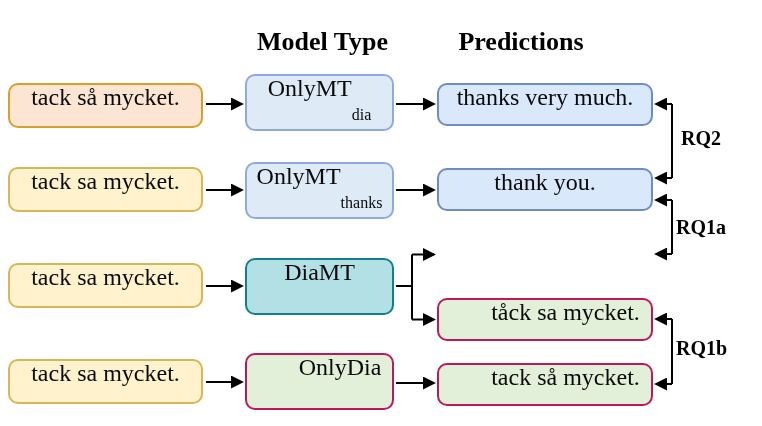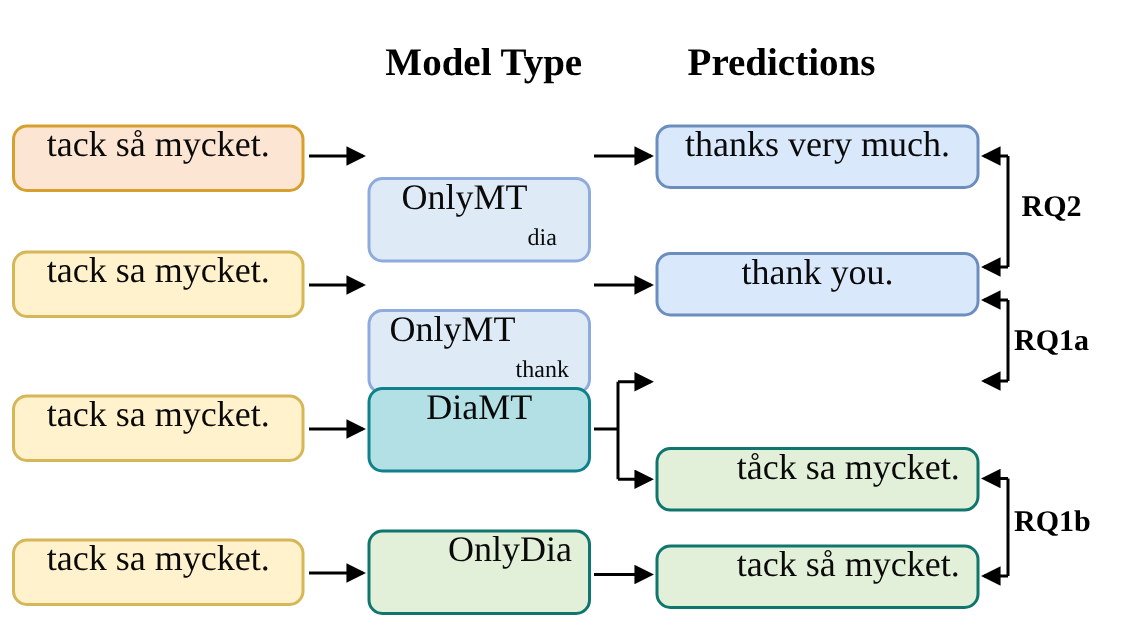--- a/index.html
+++ b/index.html
@@ -26,24 +26,24 @@
     display: flex;
     align-items: flex-start;
     justify-content: center;
     font-size: 24px;
     color: #0a0a0a;
     white-space: nowrap;
     line-height: 1;
   }
   .box-peach  { background: #FCE5D3; border: 2px solid #D79F2E; }
   .box-yellow { background: #FFF2CC; border: 2px solid #D6B656; }
-  .box-model-blue { background: #DEEBF7; border: 2px solid #8FAADC; margin-top: 44px; }
+  .box-model-blue { background: #DEEBF7; border: 2px solid #8FAADC; }
   .box-pred-blue  { background: #DAE8FC; border: 2px solid #6C8EBF; }
   .box-teal   { background: #B3E0E5; border: 2.5px solid #10808C; }
-  .box-green  { background: #E2F0D9; border: 2px solid #0f766e; padding-left: 41px; }
+  .box-green  { background: #E2F0D9; border: 2px solid #be185d; padding-left: 41px; }
   .m-sub {
     font-size: 16px;
     line-height: 1;
     align-self: flex-end;
     margin-bottom: 6px;
   }
   .rq-label {
     position: absolute;
     font-weight: bold;
     font-size: 20px;
@@ -82,21 +82,21 @@
   <div class="box box-yellow" style="left:8px; top:359px; width:195px; height:45px;">
     <span>tack sa mycket.</span>
   </div>
 
   <div class="box box-model-blue" style="left:245px; top:74px; width:149px; height:57px;">
     <span>OnlyMT</span>
       <span class="m-sub">dia</span>
   </div>
   <div class="box box-model-blue" style="left:245px; top:162px; width:149px; height:57px;">
     <span>OnlyMT</span>
-      <span class="m-sub">thank</span>
+      <span class="m-sub">thanks</span>
   </div>
   <div class="box box-green" style="left:245px; top:353px; width:149px; height:57px;">
     <span>OnlyDia</span>
       <span class="m-sub"></span>
   </div>
   <div class="box box-teal" style="left:245px; top:258px; width:149px; height:57px;">
     <span>DiaMT</span>
       <span class="m-sub"></span>
   </div>
 

